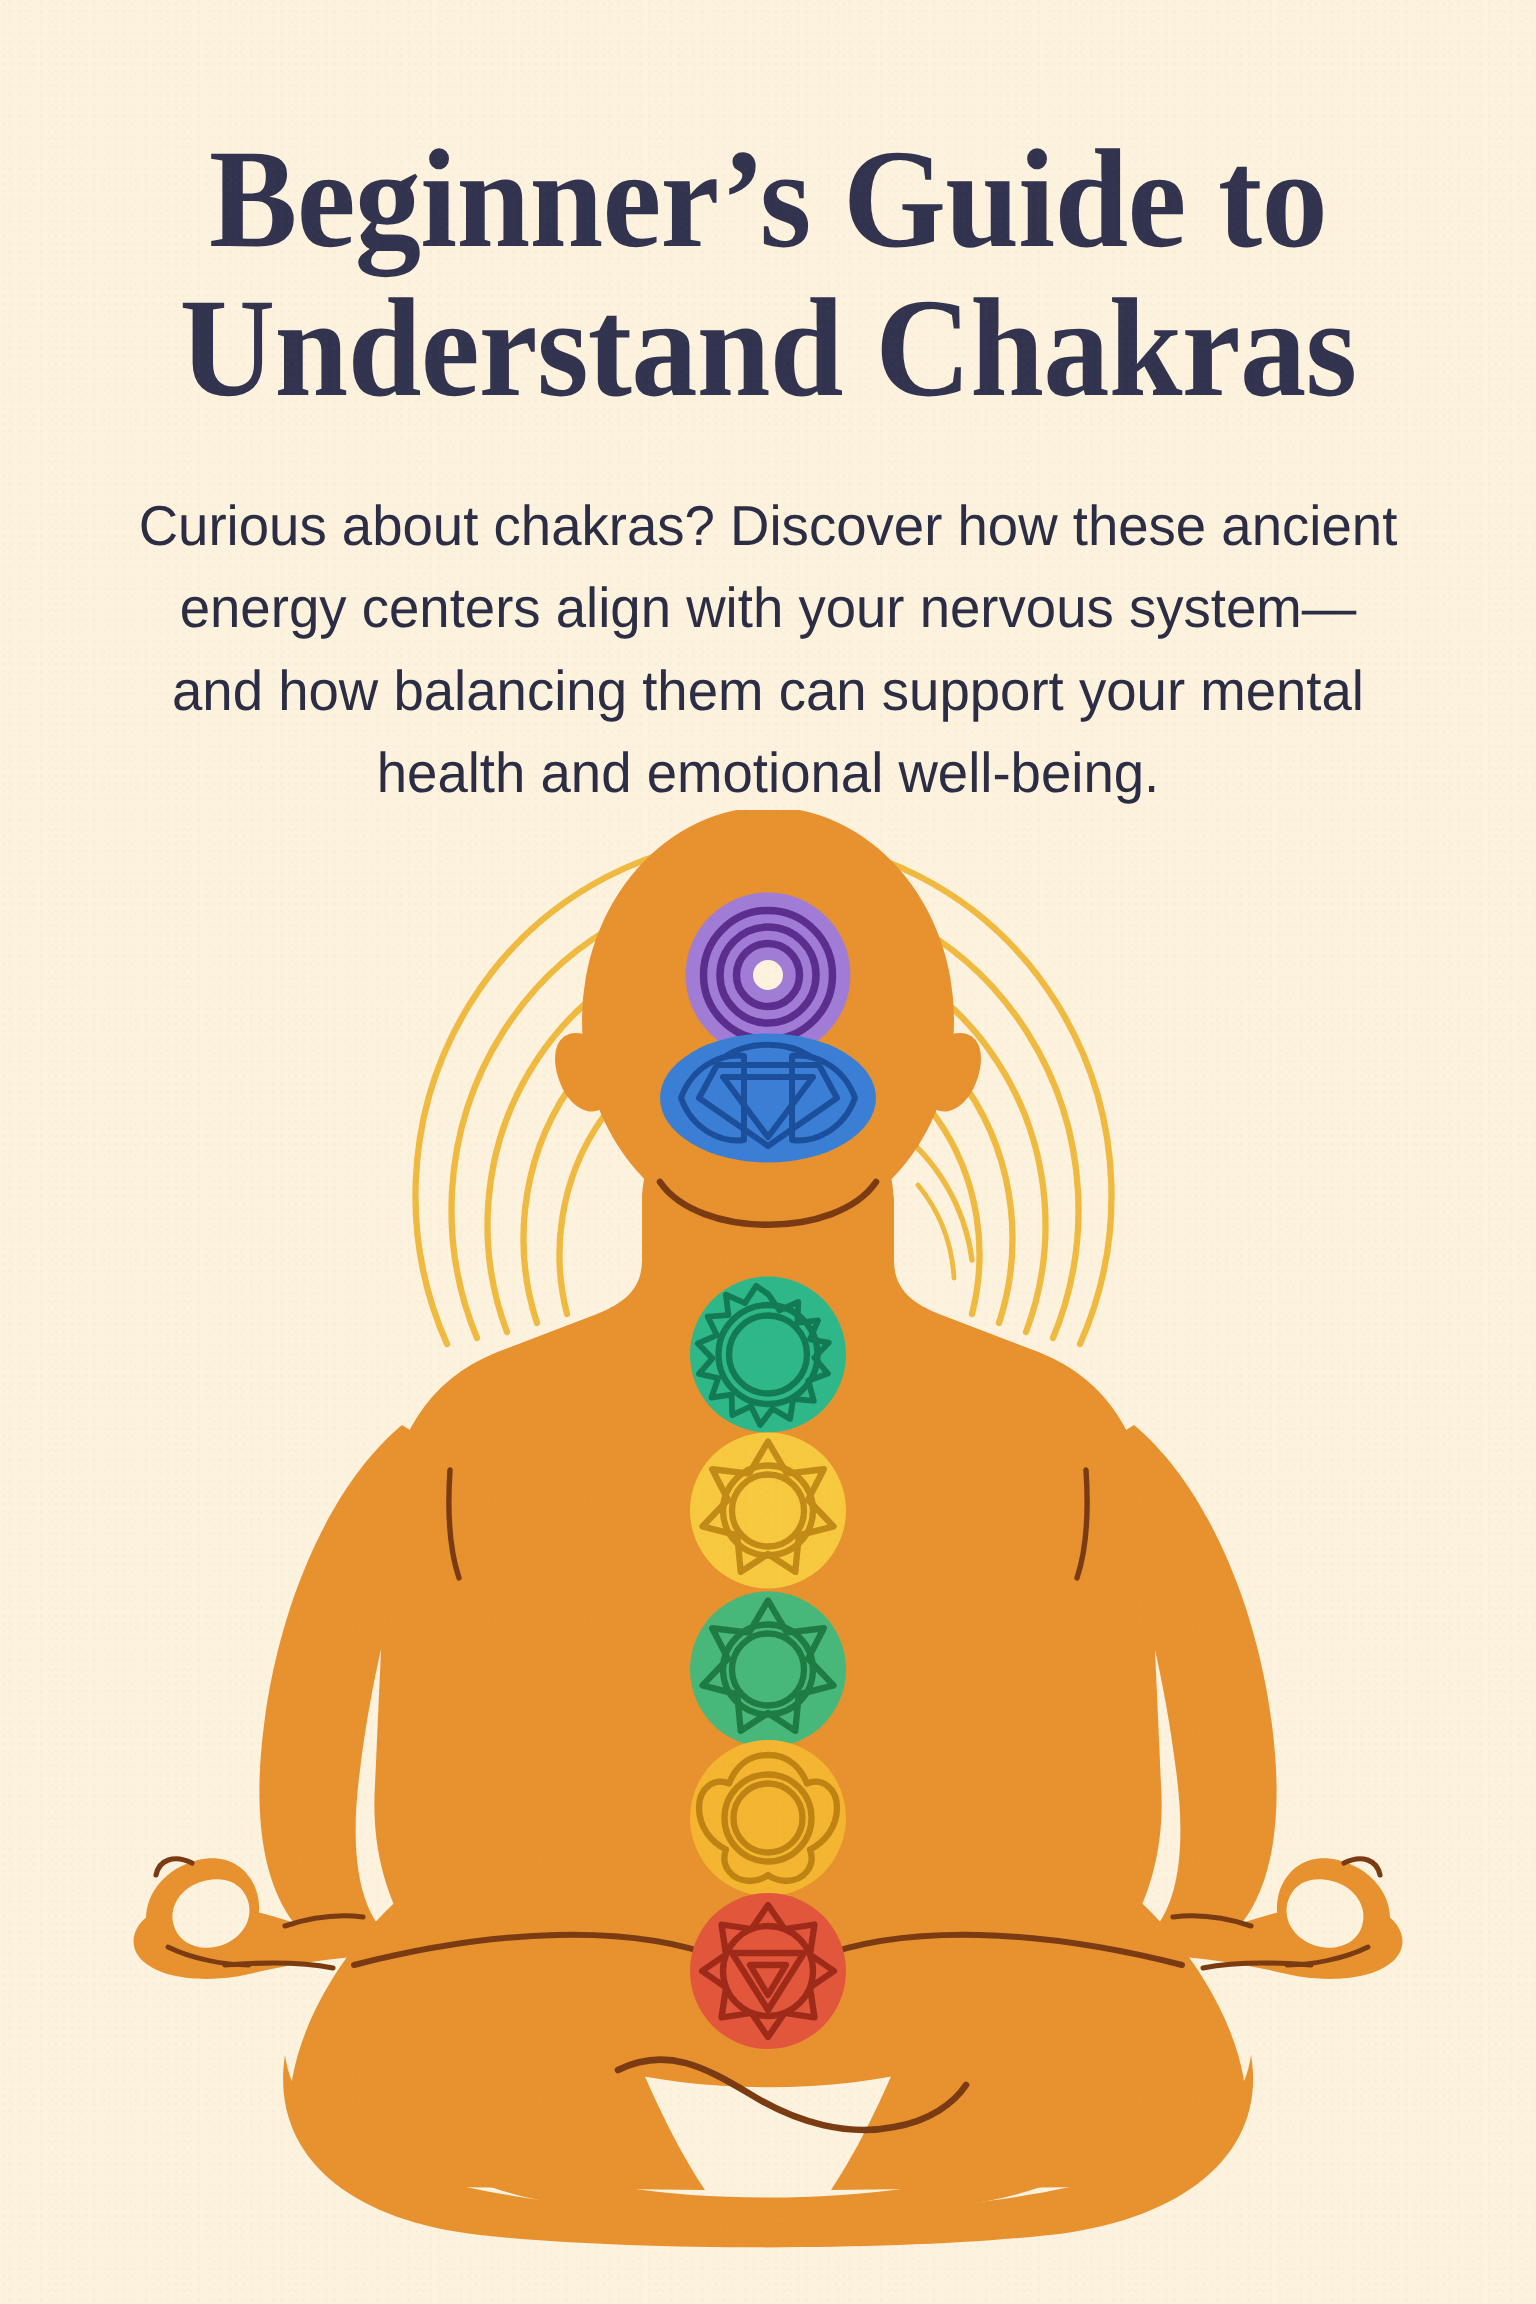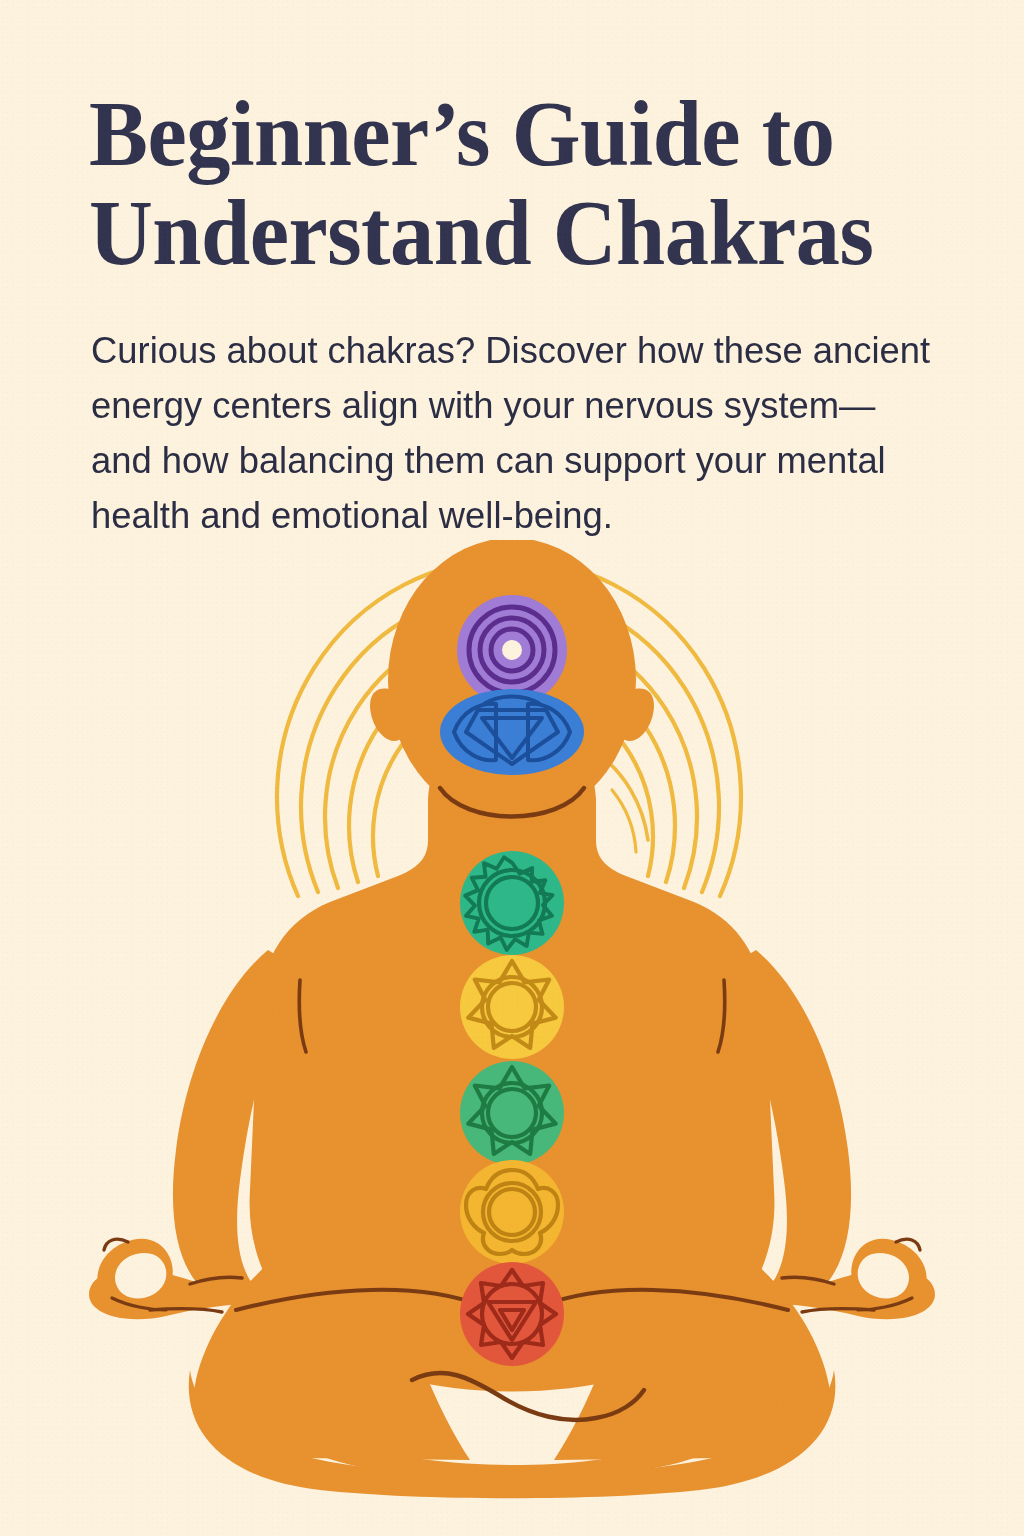--- a/index.html
+++ b/index.html
@@ -16,20 +16,21 @@
     font-family: "Liberation Sans", sans-serif;
   }
 
   
   .text-block {
     position: absolute;
     top: 0;
     left: 0;
     width: 1024px;
     padding-top: 84px;
+    text-align: center;
   }
   .title {
     font-family: "Liberation Serif", "DejaVu Serif", serif;
     font-weight: 700;
     font-size: 94px;
     line-height: 1.05;
     letter-spacing: -0.5px;
     color: #32344F;
     margin: 0 auto;
     width: 900px;

